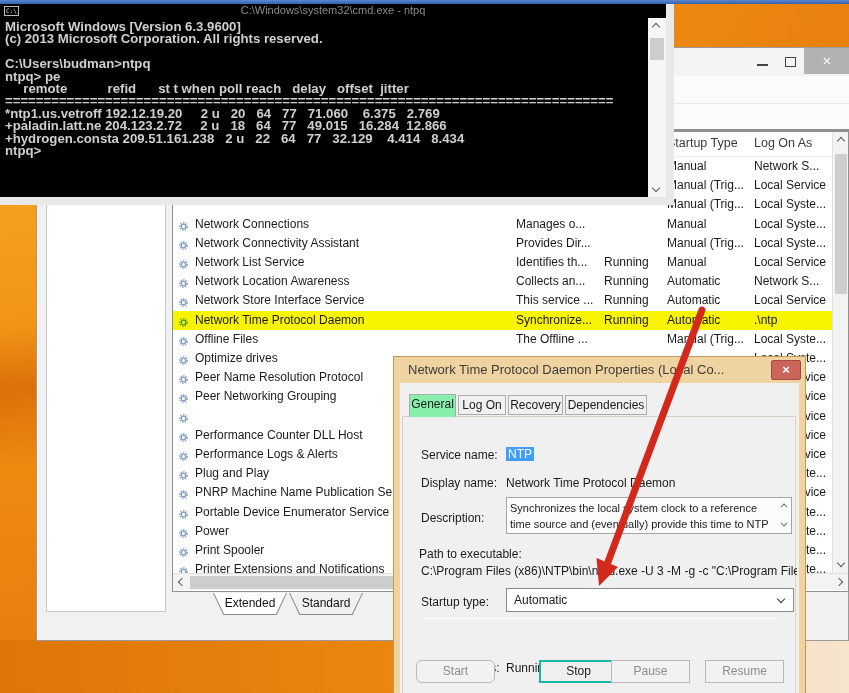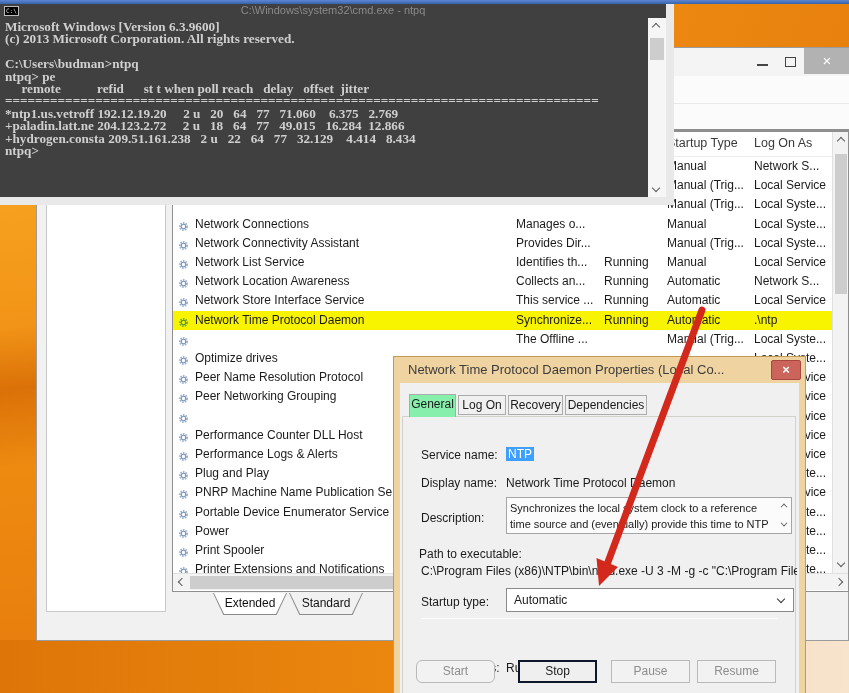--- a/index.html
+++ b/index.html
@@ -64,27 +64,27 @@
   .view-tabs { position:absolute; left:136px; top:545px; width:400px; height:23px; }
   .vtab { position:absolute; top:0; height:22px; width:74px;
     clip-path:polygon(0 0,100% 0,86% 100%,14% 100%); background:#8a8a8a; }
   .vtab .in { position:absolute; left:1px; right:1px; top:0; bottom:1px;
     clip-path:polygon(0 0,100% 0,86% 100%,14% 100%); background:#f1f1f1;
     text-align:center; font-size:12px; color:#111; line-height:20px; }
   .vtab.active .in { background:#ffffff; }
 
   
   .cmd-win { position:absolute; left:0; top:4px; width:674px; height:201px; z-index:30; background:#e9e9e9; }
-  .cmd-inner { position:absolute; left:0; top:0; width:666px; height:193px; background:#404040; }
+  .cmd-inner { position:absolute; left:0; top:0; width:666px; height:193px; background:#000000; }
   .cmd-title { position:absolute; left:0; top:0; width:666px; height:14px; text-align:center;
     font-size:11px; color:#8a8a8a; line-height:13px; white-space:nowrap; }
   .cmd-icon { position:absolute; left:4px; top:2px; width:15px; height:10px; background:#000;
     border:1px solid #bbb; color:#ddd; font-size:6px; line-height:8px; padding-left:1px; font-family:"DejaVu Sans Mono",monospace; }
   .console { position:absolute; left:5px; top:17px; width:640px;
-    font-family:Liberation Serif, serif; font-weight:bold; font-size:13.2px;
+    font-family:Liberation Sans, sans-serif; font-weight:bold; font-size:13.2px;
     line-height:12.4px; color:#cfcfcf; white-space:pre; }
   .cmd-sb { position:absolute; left:648px; top:14px; width:18px; height:179px; background:#f6f6f6; }
   .cmd-sb .thumb { position:absolute; left:2px; top:20px; width:14px; height:22px; background:#cdcdcd; }
 
   
   .dlg { position:absolute; left:393px; top:356px; width:413px; height:345px; z-index:20;
     background:#efd3a0; border:1px solid #c19a55; }
   .dlg-title { position:absolute; left:14px; top:5px; max-width:352px; font-size:13px; color:#3c3c3c;
     white-space:nowrap; overflow:hidden; }
   .dlg-close { position:absolute; left:377px; top:3px; width:30px; height:20px;
@@ -102,21 +102,21 @@
   .desc-box { position:absolute; left:106px; top:90px; width:286px; height:37px;
     background:#fbfbfb; border:1px solid #a5a5a5; overflow:hidden; }
   .desc-text { position:absolute; left:3px; top:2px; width:266px; font-size:11px; line-height:16px; color:#1b1b1b; }
   .combo { position:absolute; left:106px; top:181px; width:288px; height:24px;
     background:#fff; border:1px solid #8a8a8a; }
   .combo .val { position:absolute; left:7px; top:4px; font-size:12px; color:#1b1b1b; }
   .sep { position:absolute; left:21px; top:235px; width:357px; height:1px; background:#d7d7d7;
     border-bottom:1px solid #fdfdfd; }
   .dlg-btn { position:absolute; top:277px; width:79px; height:23px; background:#f2f2f2;
     border:1px solid #b9b9b9; font-size:12px; text-align:center; line-height:21px; color:#8d8d8d; }
-  .dlg-btn.enabled { color:#1b1b1b; border:2px solid #0f172a; background:#efefef; line-height:19px; }
+  .dlg-btn.enabled { color:#1b1b1b; border:2px solid #14b8a6; background:#efefef; line-height:19px;margin-left:21px; }
 
   
   .arrow-svg { position:absolute; inset:0; z-index:40; pointer-events:none; }
 </style>
 </head>
 <body>
 <div id="screen">
 
   <div class="desktop"></div>
   <div class="facet-left"></div>
@@ -228,20 +228,21 @@
             <span class="cell desc">Synchronize...</span>
             <span class="cell status">Running</span>
             <span class="cell startup">Automatic</span>
             <span class="cell logon">.\ntp</span>
           </div>
           <div class="svc-row" style="top: 197.8px;">
             <span class="gear"><svg width="11" height="11" viewBox="0 0 16 16">
                 <circle cx="8" cy="8" r="5" fill="none" stroke="#9db4d3" stroke-width="3.2" stroke-dasharray="2.2 1.5"></circle>
                 <circle cx="8" cy="8" r="3.2" fill="none" stroke="#8099ba" stroke-width="1.6"></circle>
               </svg></span>
+            <span class="cell name">Offline Files</span>
             <span class="cell desc">The Offline ...</span>
             <span class="cell status"></span>
             <span class="cell startup">Manual (Trig...</span>
             <span class="cell logon">Local Syste...</span>
           </div>
           <div class="svc-row" style="top: 217px;">
             <span class="gear"><svg width="11" height="11" viewBox="0 0 16 16">
                 <circle cx="8" cy="8" r="5" fill="none" stroke="#9db4d3" stroke-width="3.2" stroke-dasharray="2.2 1.5"></circle>
                 <circle cx="8" cy="8" r="3.2" fill="none" stroke="#8099ba" stroke-width="1.6"></circle>
               </svg></span>
@@ -421,21 +422,21 @@
         <span class="val">Automatic</span>
         <span class="chv down" style="right:9px; top:7px; border-color:#333;"></span>
       </div>
       <div class="sep" style="z-index:4;"></div>
       <div class="fld-label" style="left:21px; top:278px; z-index:4;">Service status:</div>
       <div class="fld-value" style="left:106px; top:278px; z-index:4;">Running</div>
       <div id="dlg-buttons">
           <div class="dlg-btn" style="left: 16px; z-index: 4; border-radius: 6px;">Start</div>
           <div class="dlg-btn enabled" style="left: 118px; z-index: 4;">Stop</div>
           <div class="dlg-btn" style="left: 211px; z-index: 4;">Pause</div>
-          <div class="dlg-btn" style="left: 297px; z-index: 4;">Resume</div>
+          <div class="dlg-btn" style="left: 305px; z-index: 4;">Resume</div>
         </div>
     </div>
   </div>
 
   <div class="cmd-win">
     <div class="cmd-inner">
       <div class="cmd-icon">C:\</div>
       <div class="cmd-title">C:\Windows\system32\cmd.exe - ntpq</div>
       <pre class="console">Microsoft Windows [Version 6.3.9600]
 (c) 2013 Microsoft Corporation. All rights reserved.

